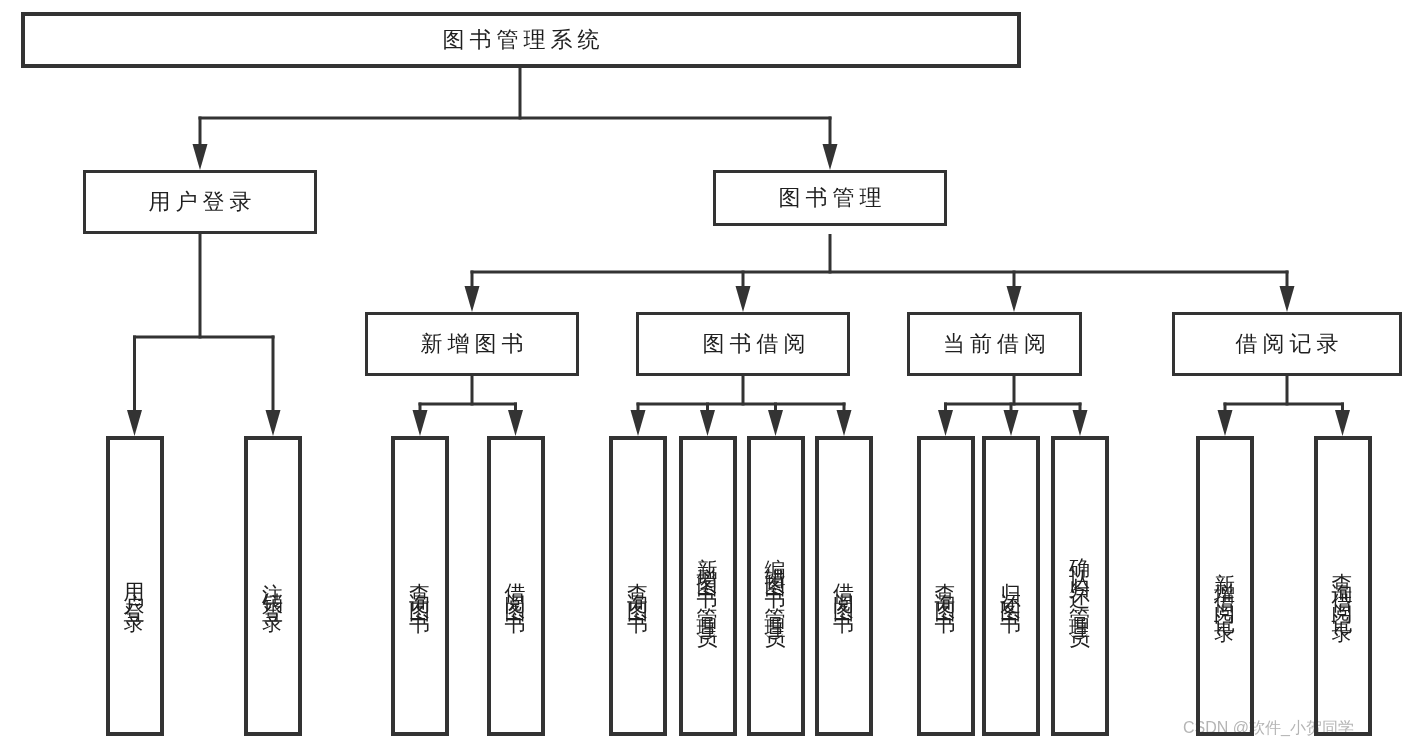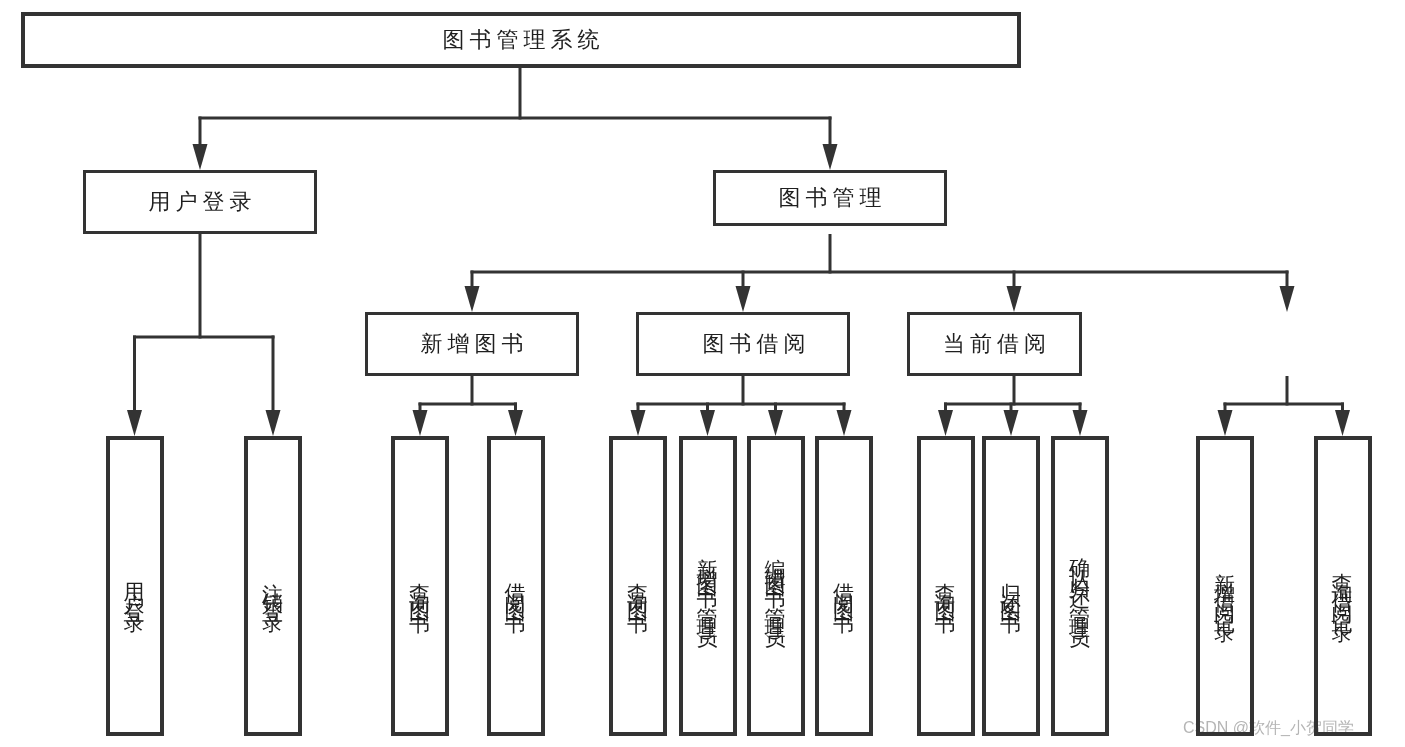--- a/index.html
+++ b/index.html
@@ -141,20 +141,21 @@
   </svg>
 
   <div class="box hbox root-box" style="left:21px; top:12px; width:1000px; height:56px;">图书管理系统</div>
 
   <div class="box hbox" style="left:83px; top:170px; width:234px; height:64px;">用户登录</div>
   <div class="box hbox" style="left:713px; top:170px; width:234px; height:56px;">图书管理</div>
 
   <div class="box hbox" style="left:365px; top:312px; width:214px; height:64px;">新增图书</div>
   <div class="box hbox" style="left:636px; top:312px; width:214px; height:64px;padding-left:22px;">图书借阅</div>
   <div class="box hbox" style="left:907px; top:312px; width:175px; height:64px;">当前借阅</div>
+  <div class="box hbox" style="left:1172px; top:312px; width:230px; height:64px;">借阅记录</div>
 
   <div class="box vbox" style="left:105.5px; top:436px; width:58px; height:300px;">用户登录</div>
   <div class="box vbox" style="left:244px; top:436px; width:58px; height:300px;">注销登录</div>
 
   <div class="box vbox" style="left:391px; top:436px; width:58px; height:300px;">查询图书</div>
   <div class="box vbox" style="left:486.5px; top:436px; width:58px; height:300px;">借阅图书</div>
 
   <div class="box vbox" style="left:609px; top:436px; width:58px; height:300px;">查询图书</div>
   <div class="box vbox" style="left:678.5px; top:436px; width:58px; height:300px;">新增图书（管理员）</div>
   <div class="box vbox" style="left:746.5px; top:436px; width:58px; height:300px;">编辑图书（管理员）</div>

